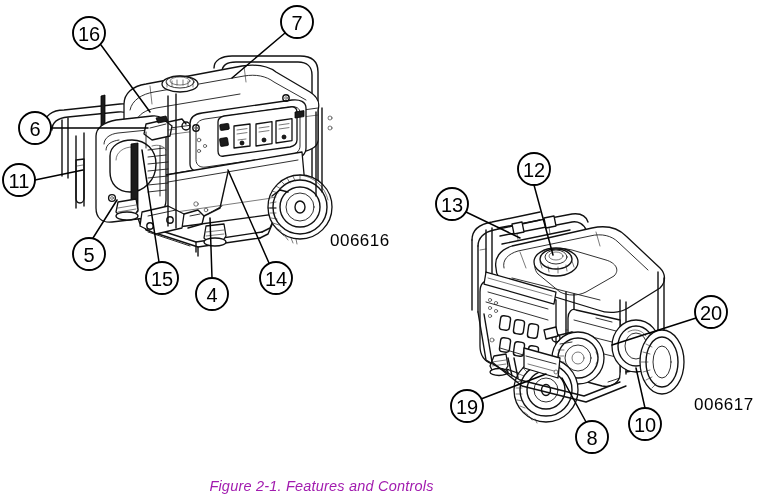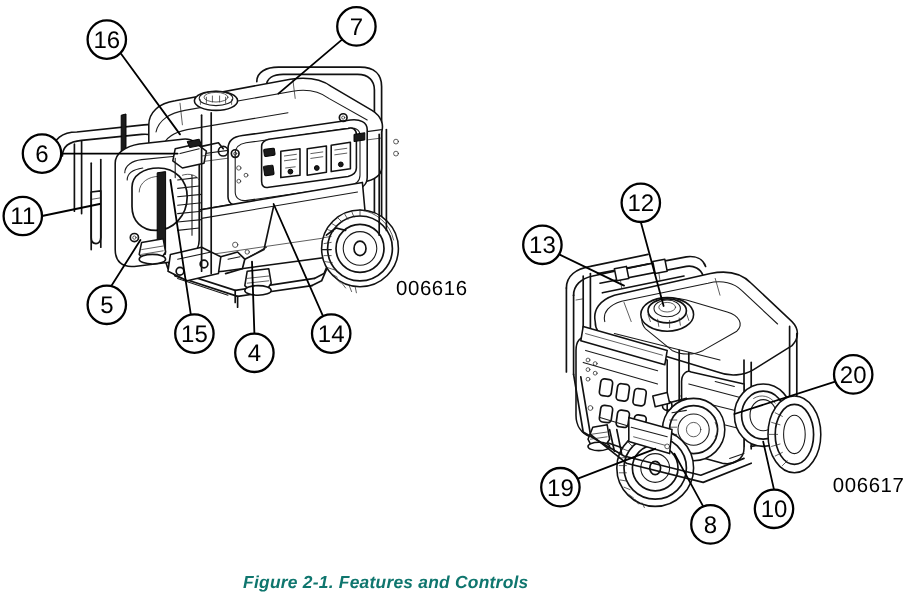--- a/index.html
+++ b/index.html
@@ -91,23 +91,23 @@
     letter-spacing: 0.5px;
   }
   #figure-caption {
     position: absolute;
     left: 0;
     top: 478px;
     width: 643px;
     text-align: center;
     font-family: "Liberation Sans", sans-serif;
     font-size: 14.5px;
-    font-weight: bold;
+    font-weight: normal;
     font-style: italic;
-    color: #0f766e;
+    color: #a21caf;
     letter-spacing: 0.2px;
     white-space: nowrap;
   }
 </style>
 </head>
 <body>
 
 <div id="figure-root">
 
   <svg class="figure-svg" viewBox="0 0 761 504">

